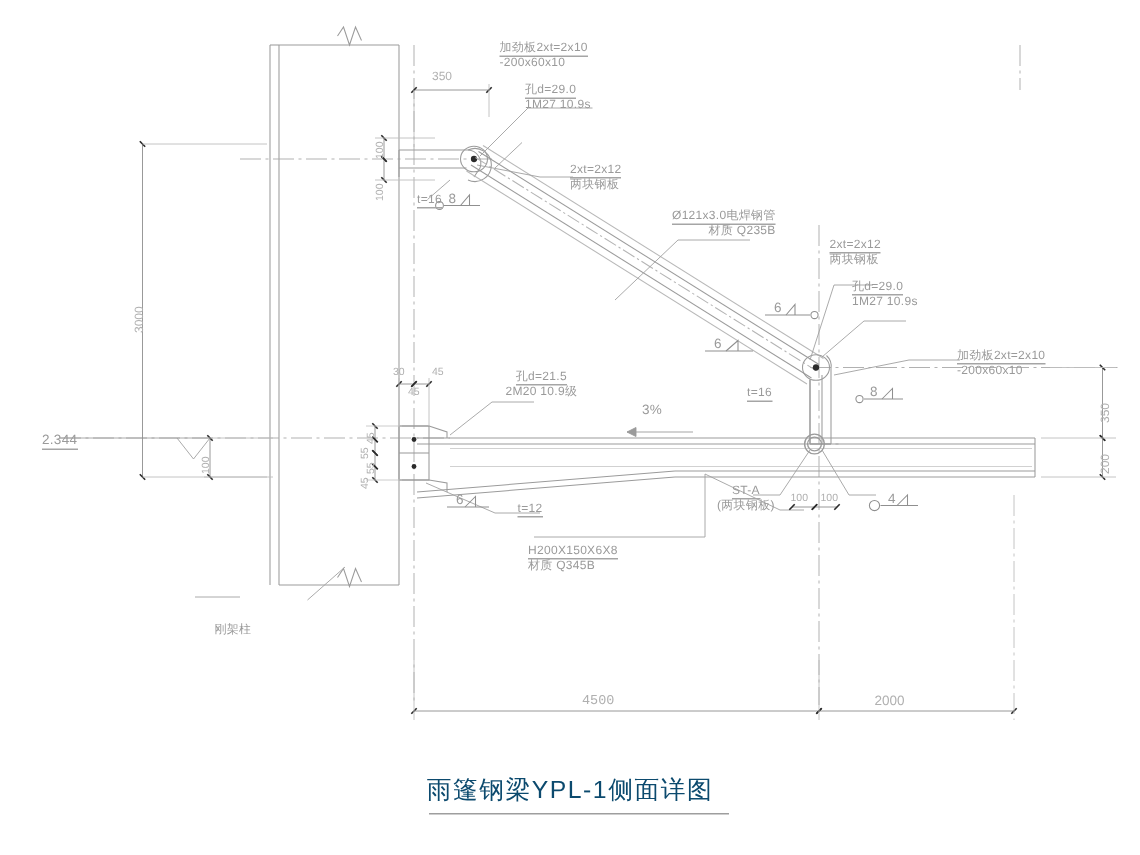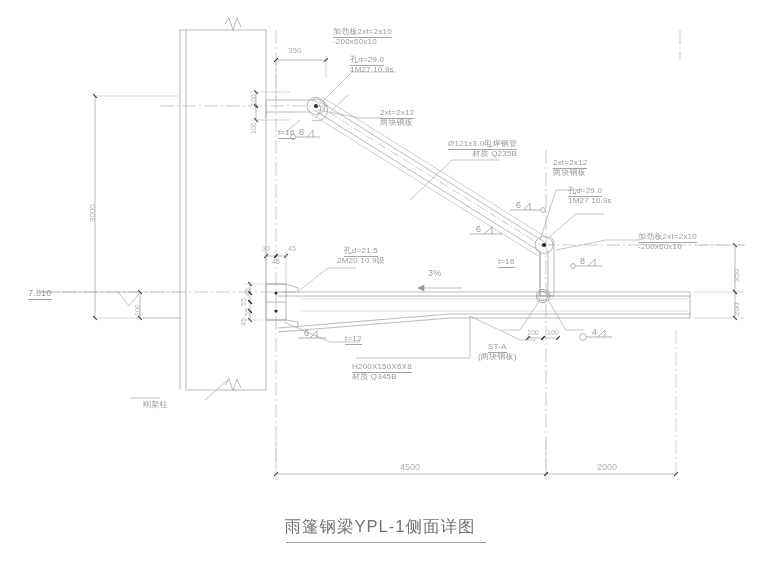--- a/index.html
+++ b/index.html
@@ -9,21 +9,21 @@
   svg.draw{position:absolute;left:0;top:0;width:760px;height:570px;}
   .lbl{position:absolute;white-space:nowrap;color:#9a9a9a;
        font-family:"Liberation Sans",sans-serif;letter-spacing:.2px;}
   .lbl.s8{font-size:8px;}
   .lbl.s9{font-size:9px;}
   .dim{position:absolute;white-space:nowrap;color:#b0b0b0;font-size:8px;}
   .dim.v{transform-origin:0 0;transform:rotate(-90deg);}
   .dim.vs{transform-origin:0 0;transform:rotate(-90deg);font-size:7px;}
   .ul{border-bottom:.8px solid #a5a5a5;padding-bottom:.5px;}
   .title{position:absolute;left:0;top:516px;width:760px;text-align:center;
-         font-size:16.5px;color:#737373;letter-spacing:1px;}
+         font-size:16.5px;color:#0c4a6e;letter-spacing:1px;}
   .titleline{position:absolute;left:286px;top:542px;width:200px;
              border-bottom:1.4px solid #9e9e9e;}
   .note2{line-height:1.22;}
 </style>
 </head>
 <body>
 
 <div id="sheet">
 
   <svg class="draw" viewBox="0 0 760 570">
@@ -269,21 +269,21 @@
 
   <div class="lbl s9" style="left:428px;top:268px;">
     <span>3%</span>
   </div>
 
   <div class="lbl s8 note2" style="left:352px;top:362px;">
     <span class="ul">H200X150X6X8</span><br>
     <span>材质 Q345B</span>
   </div>
 
-  <div class="lbl s8 note2" style="left:478px;top:322px;text-align:center;margin-top:20px;">
+  <div class="lbl s8 note2" style="left:478px;top:322px;text-align:center;">
     <span class="ul">ST-A</span><br>
     <span>(两块钢板)</span>
   </div>
 
   <div class="lbl s8" style="left:278px;top:128px;">
     <span class="ul">t=16</span>
   </div>
   <div class="lbl s8" style="left:498px;top:257px;">
     <span class="ul">t=16</span>
   </div>
@@ -359,31 +359,31 @@
     <span>100</span>
   </div>
 
   <div class="dim v" style="left:732px;top:282px;">
     <span>350</span>
   </div>
   <div class="dim v" style="left:732px;top:316px;">
     <span>200</span>
   </div>
 
-  <div class="dim" style="left:400px;top:462px;font-size:9px;">
+  <div class="dim" style="left:388px;top:462px;font-size:9px;font-family:Liberation Mono, monospace;">
     <span>4500</span>
   </div>
-  <div class="dim" style="left:597px;top:462px;font-size:9px;">
+  <div class="dim" style="left:583px;top:462px;font-size:9px;">
     <span>2000</span>
   </div>
 
   <div class="lbl s9" style="left:28px;top:288px;">
-    <span class="ul">7.810</span>
-  </div>
-
-  <div class="lbl s8" style="left:143px;top:399px;">
+    <span class="ul">2.344</span>
+  </div>
+
+  <div class="lbl s8" style="left:143px;top:414px;">
     <span>刚架柱</span>
   </div>
 
   <div class="title">雨篷钢梁YPL-1侧面详图</div>
   <div class="titleline"></div>
 
 </div>
 
 </body></html>

